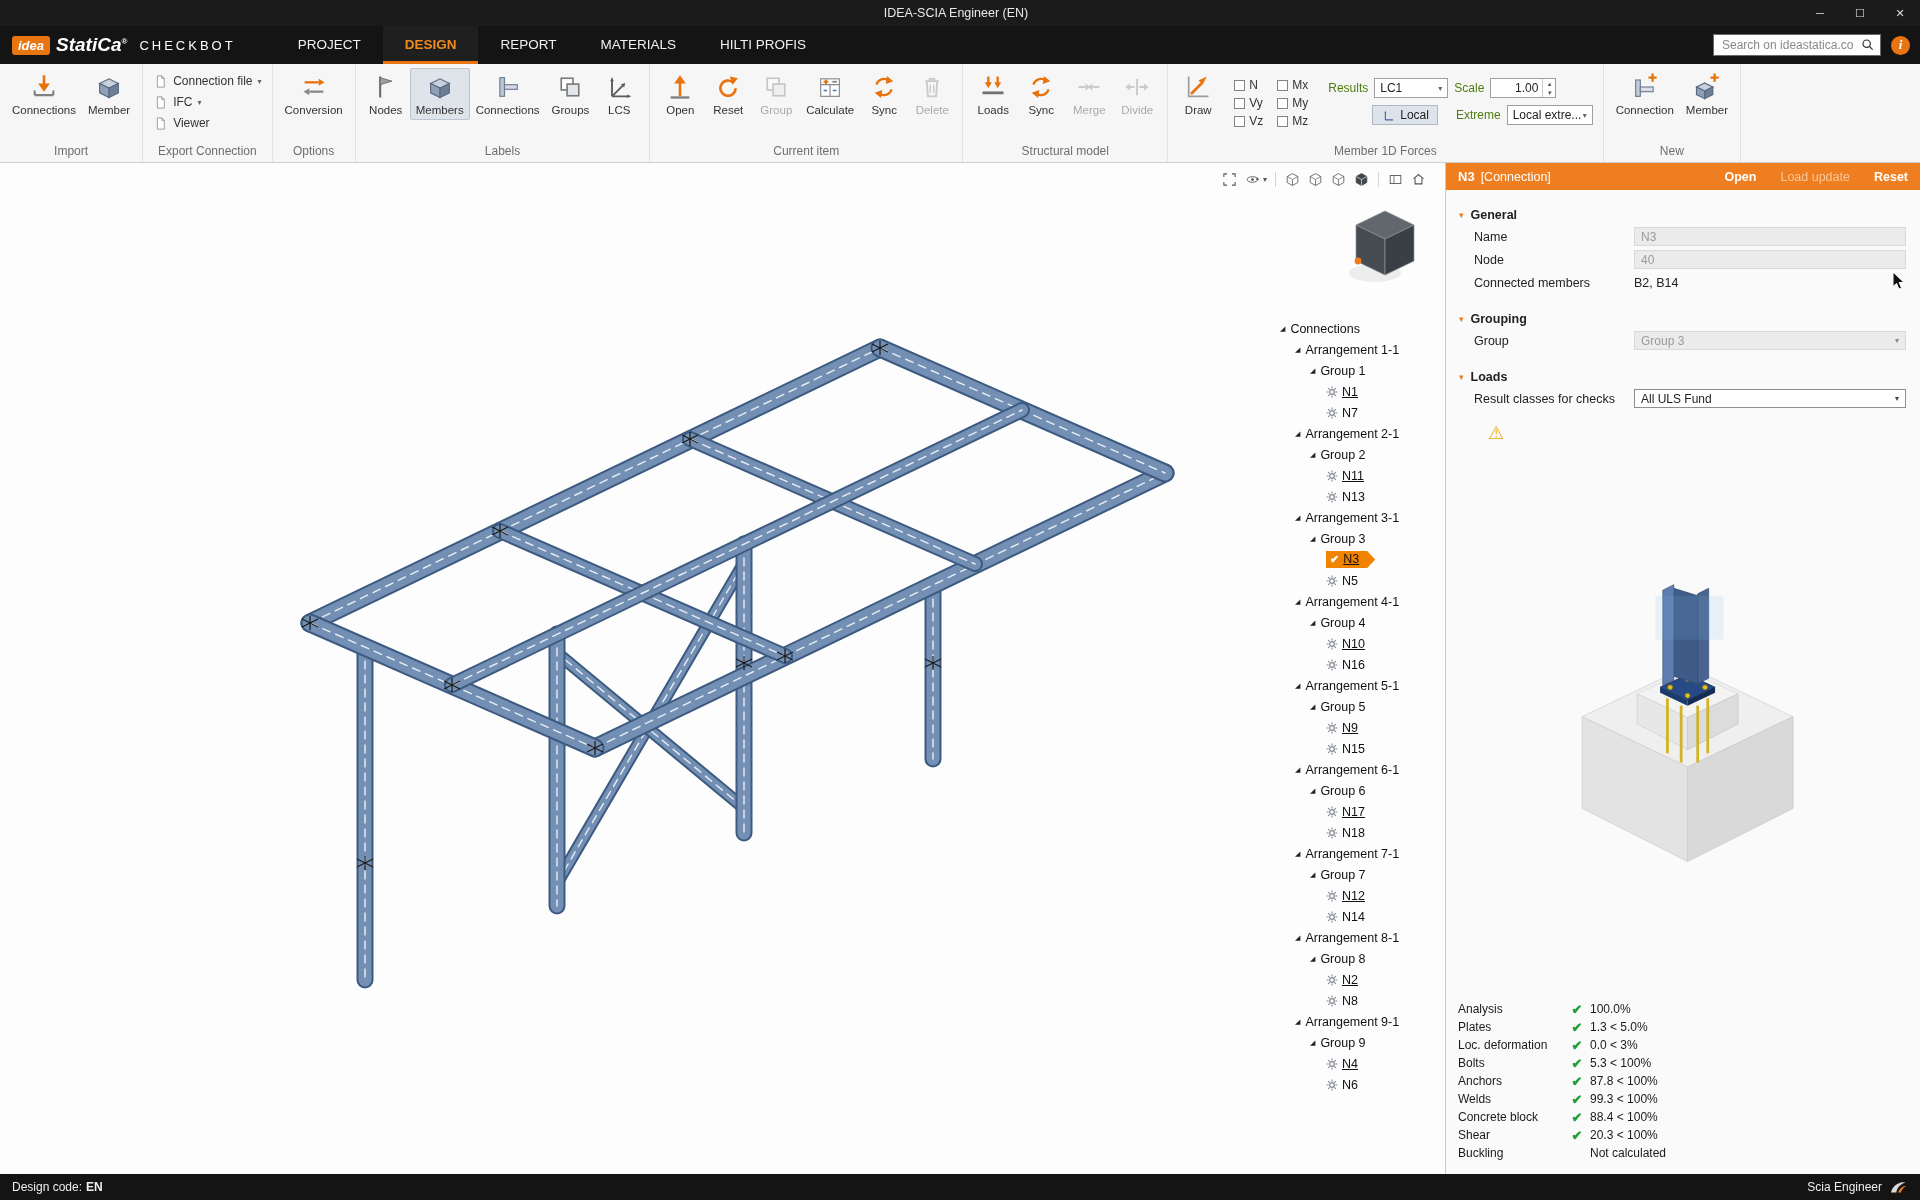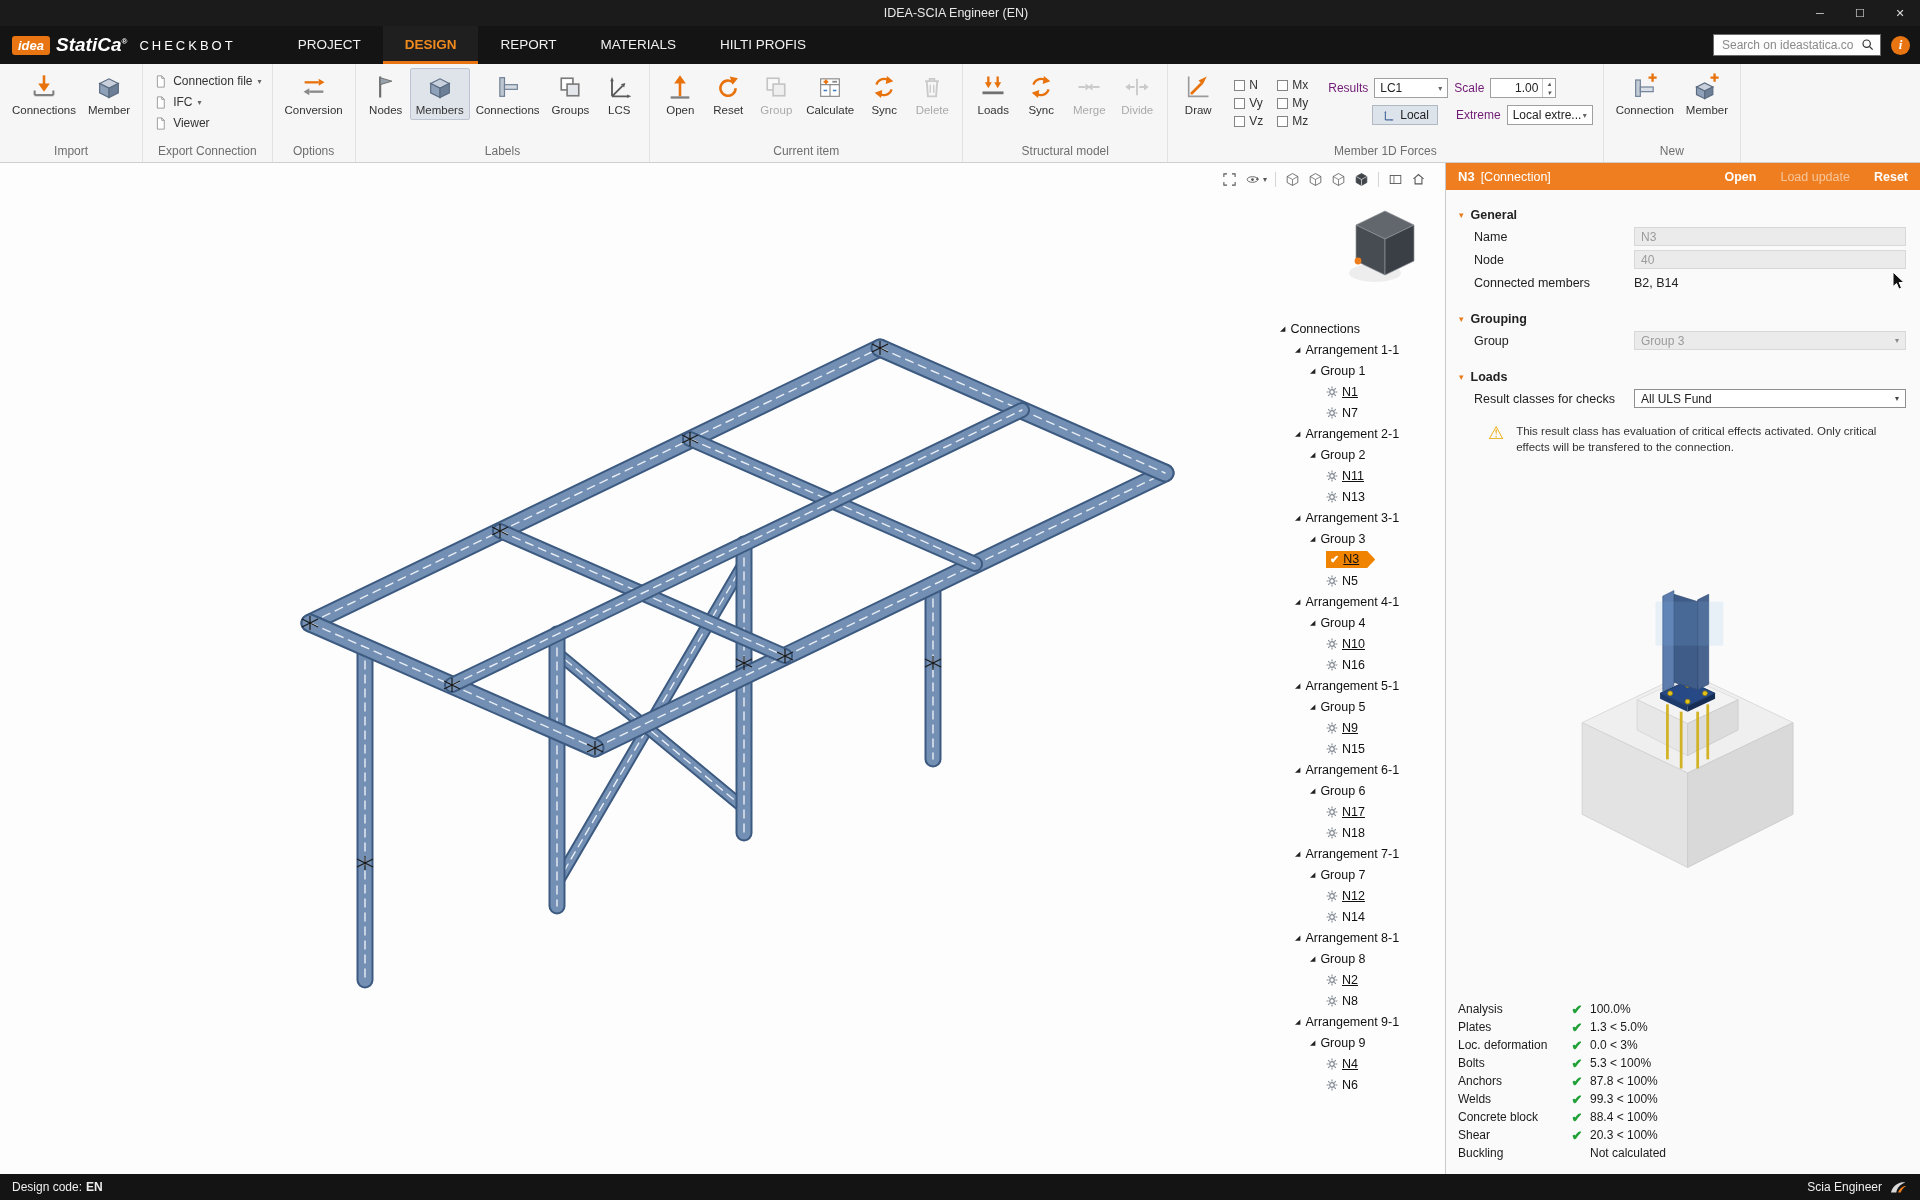--- a/index.html
+++ b/index.html
@@ -42,21 +42,21 @@
   .rlbl { font-size:11.5px; color:#333; white-space:nowrap; }
   .rsmall { display:flex; align-items:center; gap:5px; font-size:12px; color:#333; height:18px; cursor:pointer; padding:0 4px; }
   .rsicon { width:15px; height:15px; }
   .rchev { font-size:8px; color:#666; }
   
   .fgrid { display:grid; grid-template-columns:auto auto; gap:4px 14px; margin:10px 12px 0; align-content:start; }
   .fcb { display:flex; align-items:center; gap:4px; font-size:12px; color:#333; cursor:pointer; }
   .cbbox { width:11px; height:11px; border:1px solid #848484; background:#fff; display:inline-block; }
   .ffields { display:flex; flex-direction:column; gap:7px; margin:10px 4px 0 8px; }
   .frow { display:flex; align-items:center; gap:6px; }
-  .flbl { font-size:12px; color:#701a75; }
+  .flbl { font-size:12px; color:#4d7c0f; }
   .fdd { height:20px; min-width:74px; border:1px solid #9f9f9f; background:#fff; display:flex; align-items:center; justify-content:space-between; padding:0 5px; font-size:12px; color:#222; cursor:pointer; }
   .fdd-wide { min-width:86px; }
   .fspin { height:20px; width:66px; border:1px solid #9f9f9f; background:#fff; display:flex; align-items:center; font-size:12px; color:#222; }
   .fspin > span:first-child { flex:1; text-align:right; padding-right:4px; }
   .spinner { border-left:1px solid #c9c9c9; width:13px; display:flex; flex-direction:column; align-items:center; line-height:9px; font-size:7px; color:#555; cursor:pointer; }
   .flocal { height:20px; border:1px solid #b0b8c2; background:#dde3ea; display:flex; align-items:center; gap:4px; padding:0 8px; font-size:12px; color:#222; cursor:pointer; margin-left:44px; }
   .flbl-extreme { margin-left:12px; }
 
   
   .main { flex:1; position:relative; min-height:0; }
@@ -1008,21 +1008,20 @@
       </div>
       <div class="prow">
         <span class="plbl">Result classes for checks</span>
         <div class="pfield psel en">
           <span>All ULS Fund</span>
           <span class="pselchev">▾</span>
         </div>
       </div>
       <div class="pwarn">
         <span class="wicon">⚠</span>
-        <div class="wtext">This result class has evaluation of critical effects activated. Only critical effects will be transfered to the connection.</div>
       </div>
     </div>
 
     <div class="ppreview">
       <svg viewBox="0 0 360 330">
 
         <polygon points="70,160 185,105 300,160 185,215" fill="#efefef" stroke="#d8d8d8"></polygon>
         <polygon points="70,160 185,215 185,318 70,260" fill="#e3e3e3" stroke="#d2d2d2"></polygon>
         <polygon points="185,215 300,160 300,260 185,318" fill="#d9d9d9" stroke="#cccccc"></polygon>
 

